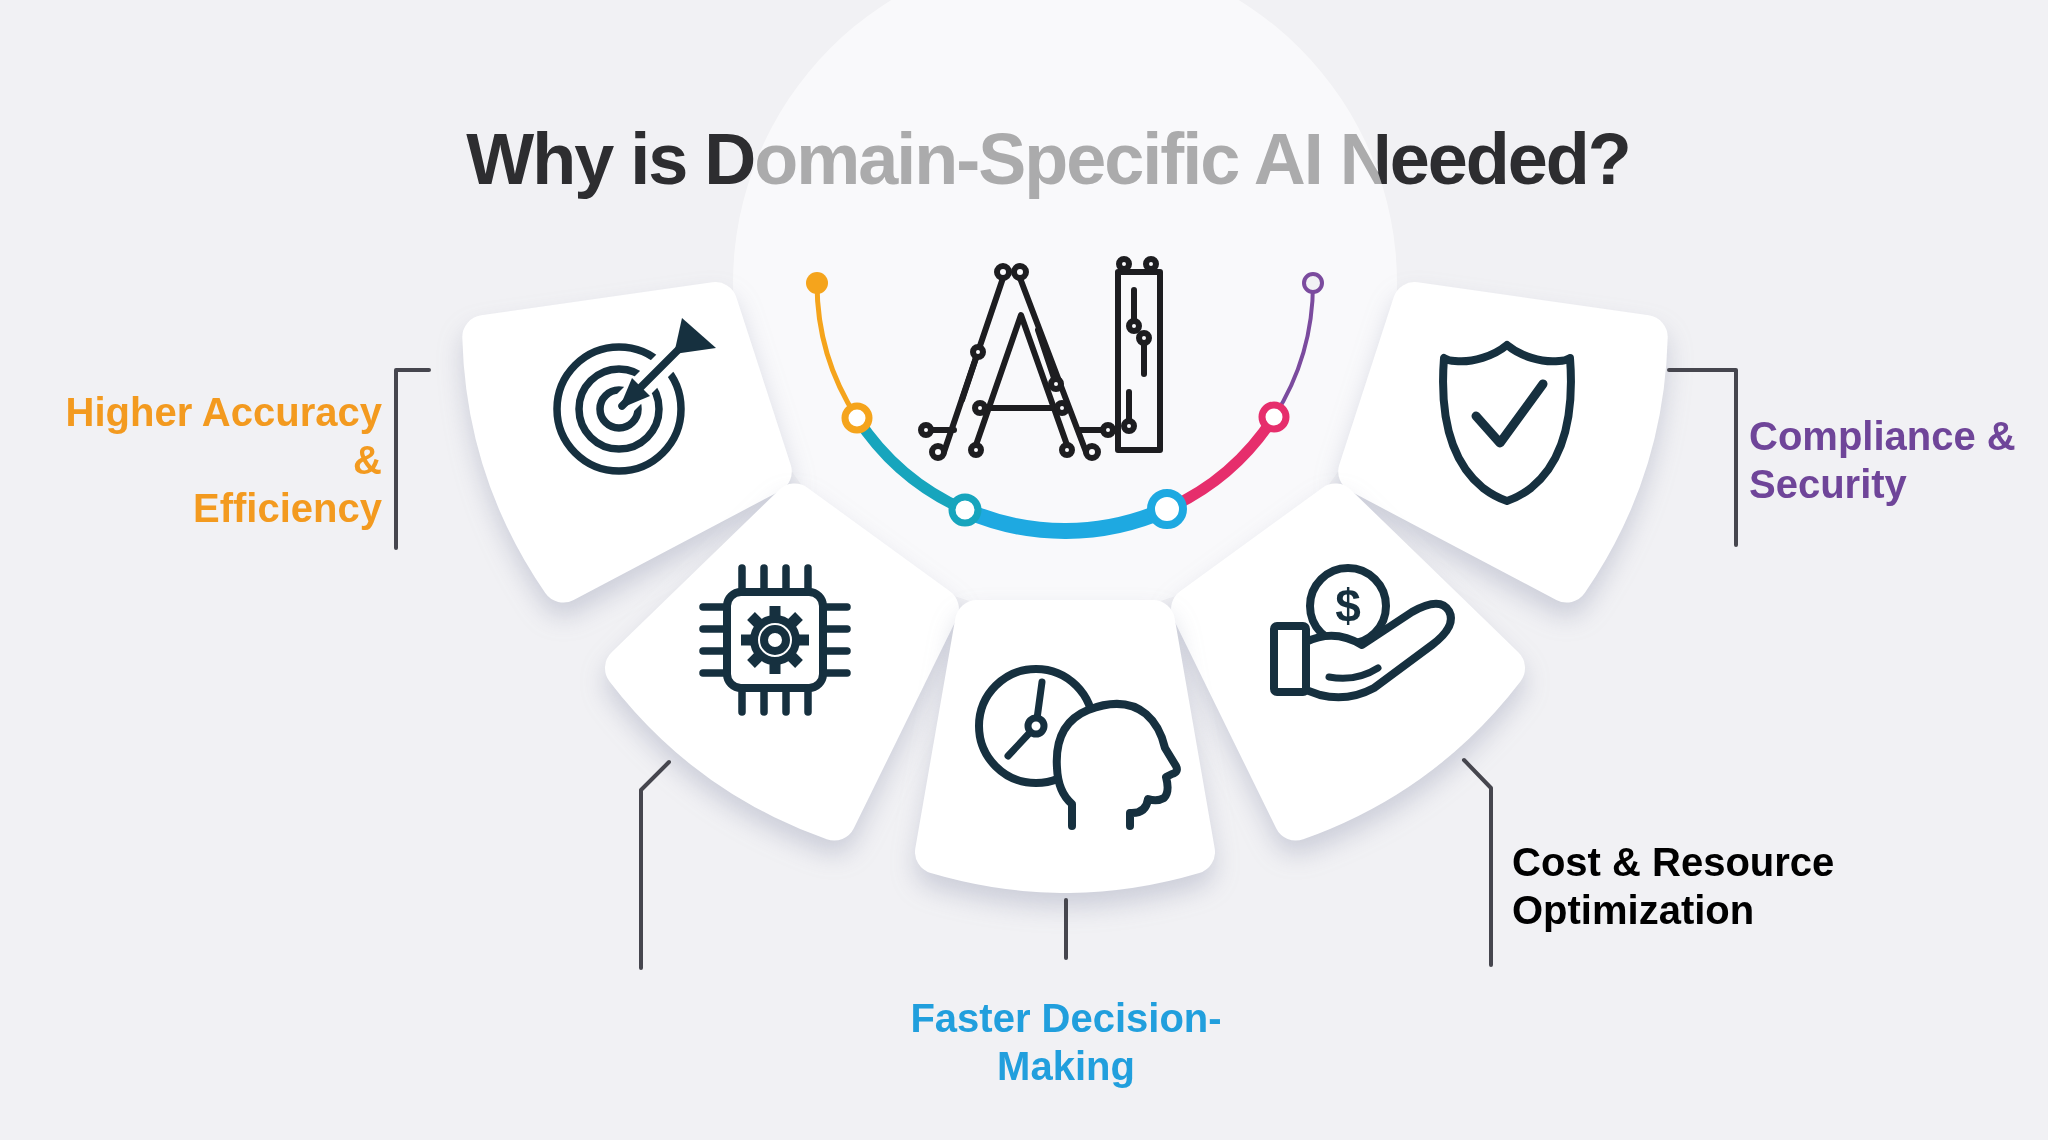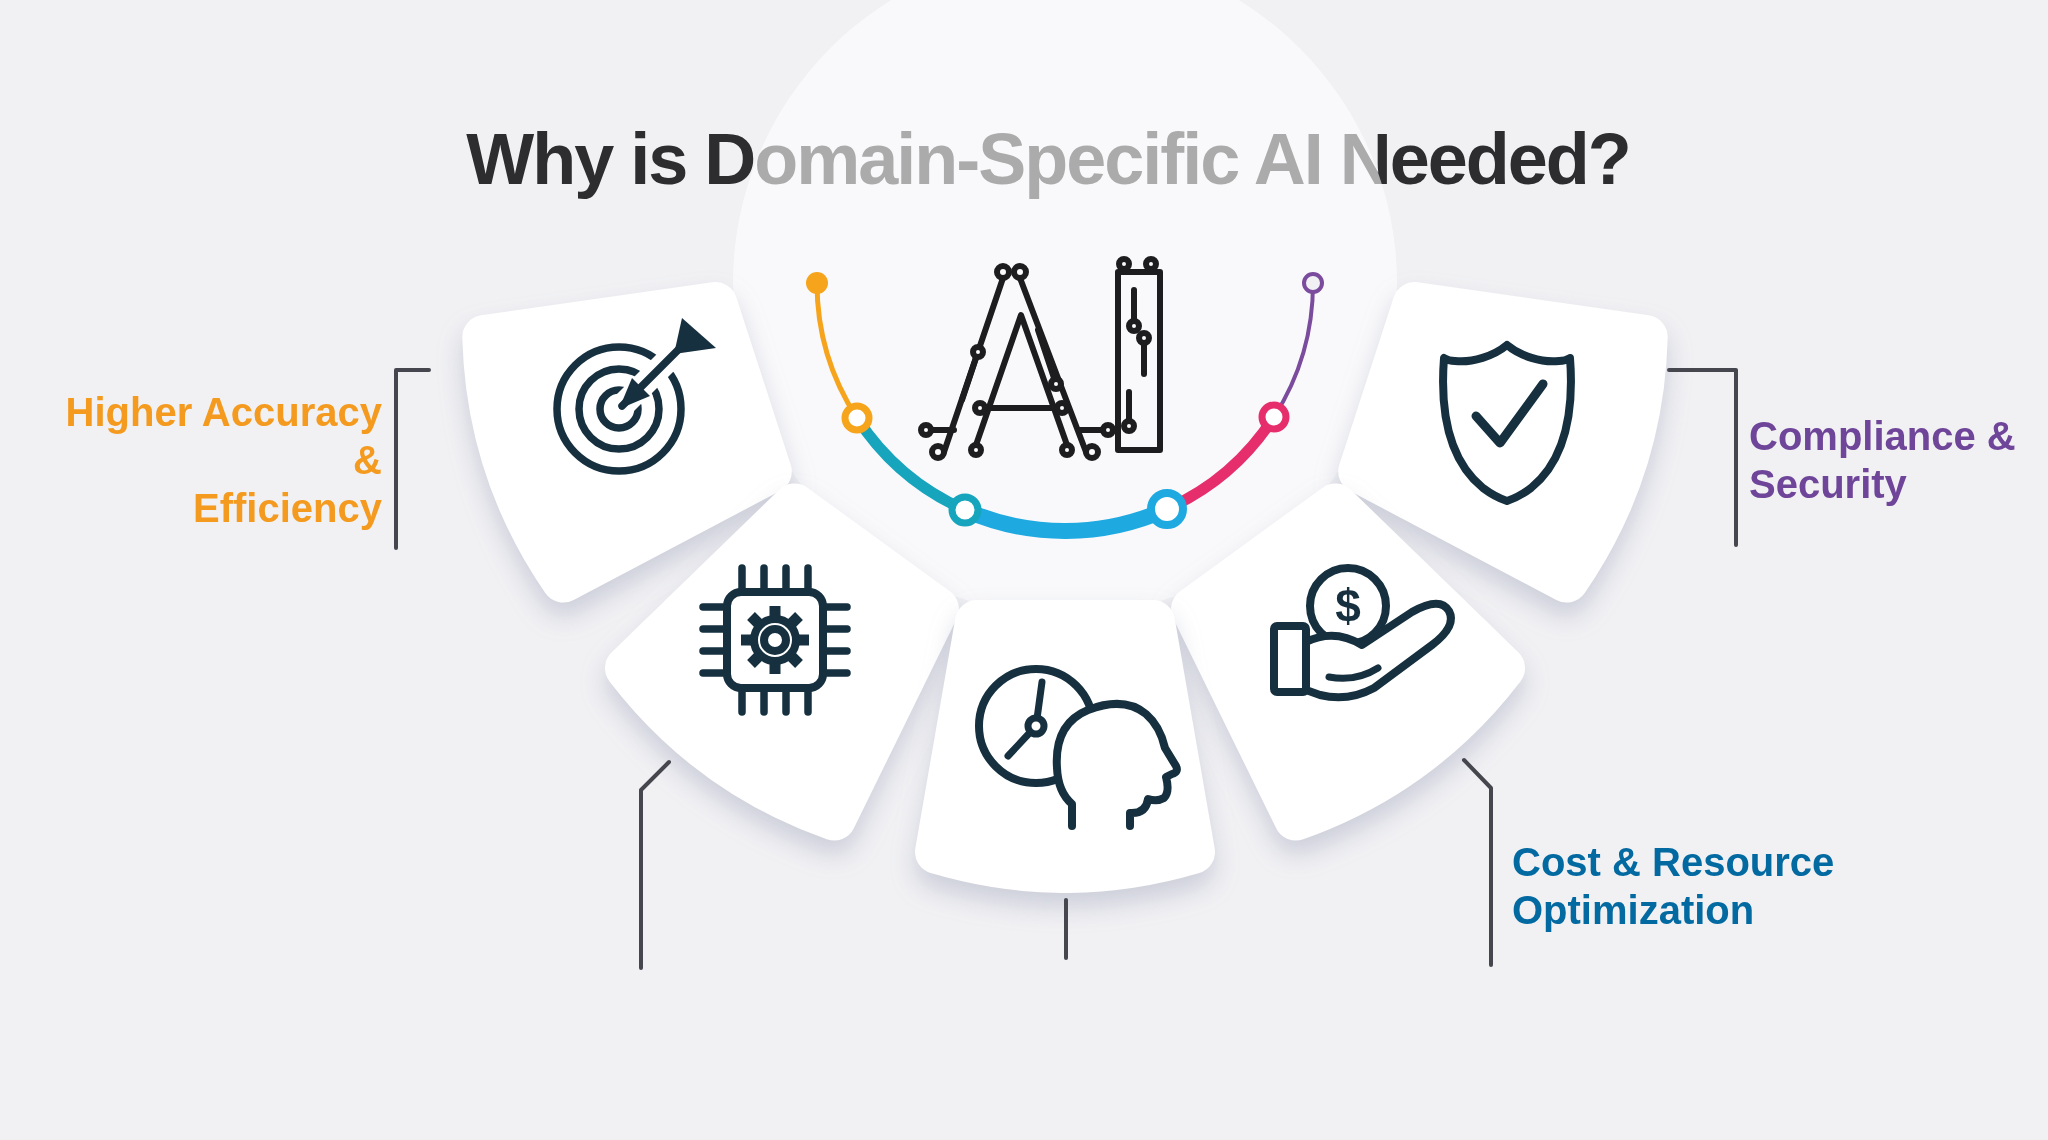--- a/index.html
+++ b/index.html
@@ -6,21 +6,21 @@
   body{background:#f1f1f4;font-family:"Liberation Sans",sans-serif;}
   .canvas{position:relative;width:2048px;height:1140px;background:#f1f1f4;overflow:hidden;margin-left:24px;}
   .scene{position:absolute;left:0;top:0;width:2048px;height:1140px;}
   .title{position:absolute;left:0;top:118px;width:2048px;margin:0;text-align:center;
          font-size:72px;font-weight:bold;letter-spacing:-2px;color:#2d2d30;}
   .label{position:absolute;font-weight:bold;font-size:40px;line-height:48px;}
   .label span{white-space:pre-line;display:block;}
   .l1{right:1690px;top:388px;text-align:right;color:#f39a1f;width:380px;}
   .l2{right:1441px;top:830px;text-align:right;color:#1aa2b8;width:440px;}
   .l3{left:792px;top:994px;width:500px;text-align:center;color:#219fdd;}
-  .l4{left:1488px;top:838px;text-align:left;color:#0369a1;width:440px;}
+  .l4{left:1488px;top:838px;text-align:left;color:#000000;width:440px;}
   .l5{left:1725px;top:412px;text-align:left;color:#6f4599;width:340px;}
   .cardwrap{filter:drop-shadow(0 14px 12px rgba(110,118,150,.28));}
   .card{fill:#ffffff;stroke:#ffffff;stroke-width:44;stroke-linejoin:round;}
   .icon{stroke:#16303f;fill:none;stroke-width:8;stroke-linecap:round;stroke-linejoin:round;}
   .icon .fillw{fill:#ffffff;}
   .icon .solid{fill:#16303f;stroke:none;}
   .conn{stroke:#46464e;stroke-width:4;fill:none;stroke-linecap:round;stroke-linejoin:round;}
   .logo{stroke:#1d1d20;stroke-width:6;fill:none;stroke-linecap:round;stroke-linejoin:round;}
   .logo circle{fill:#fbfbfd;}
   .dollar{font-family:"Liberation Sans",sans-serif;font-weight:bold;font-size:46px;fill:#16303f;stroke:none;}
@@ -171,20 +171,24 @@
       <path d="M 1452 416 L 1476 443 L 1519 384" stroke-width="9"></path>
     </g>
 
   </svg>
 
   <div class="label l1">
       <span>Higher Accuracy
 &amp;
 Efficiency</span>
     </div>
+  <div class="label l3">
+      <span>Faster Decision-
+Making</span>
+    </div>
   <div class="label l4">
       <span>Cost &amp; Resource
 Optimization</span>
     </div>
   <div class="label l5">
       <span>Compliance &amp;
 Security</span>
     </div>
 
 </div>

